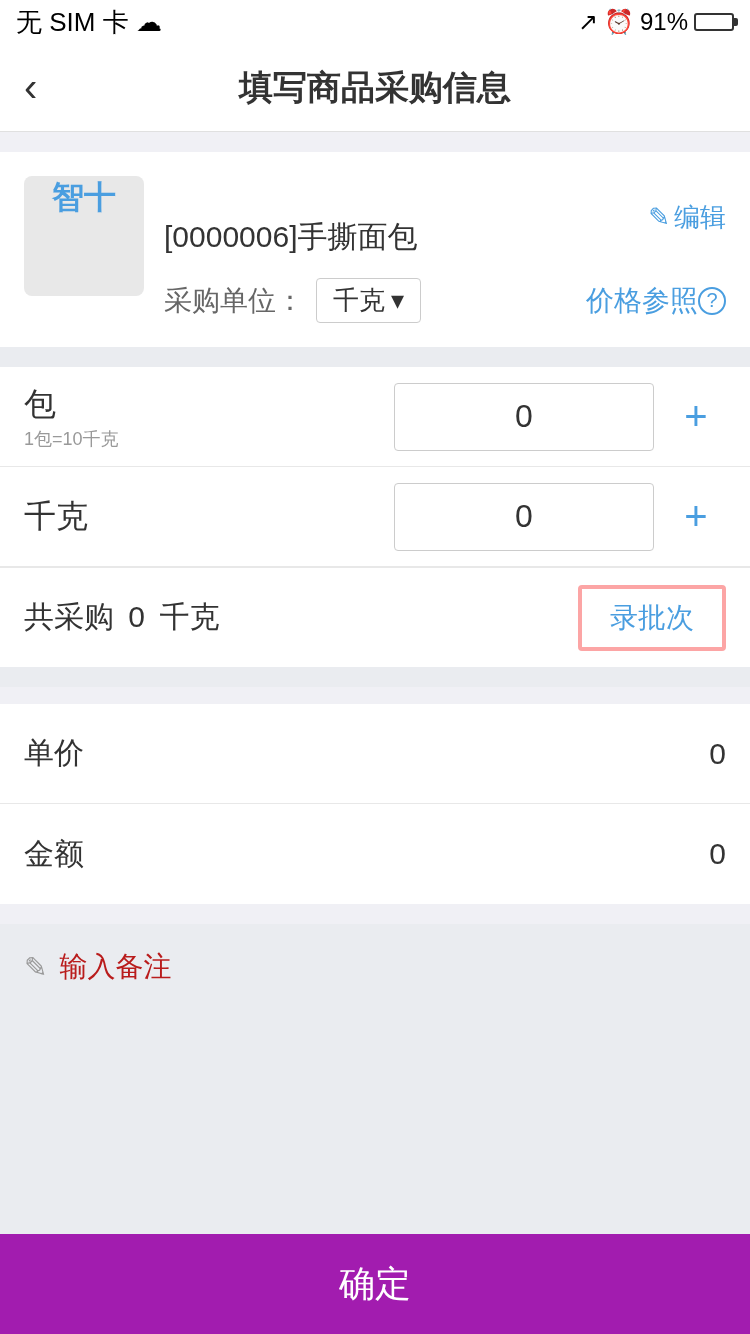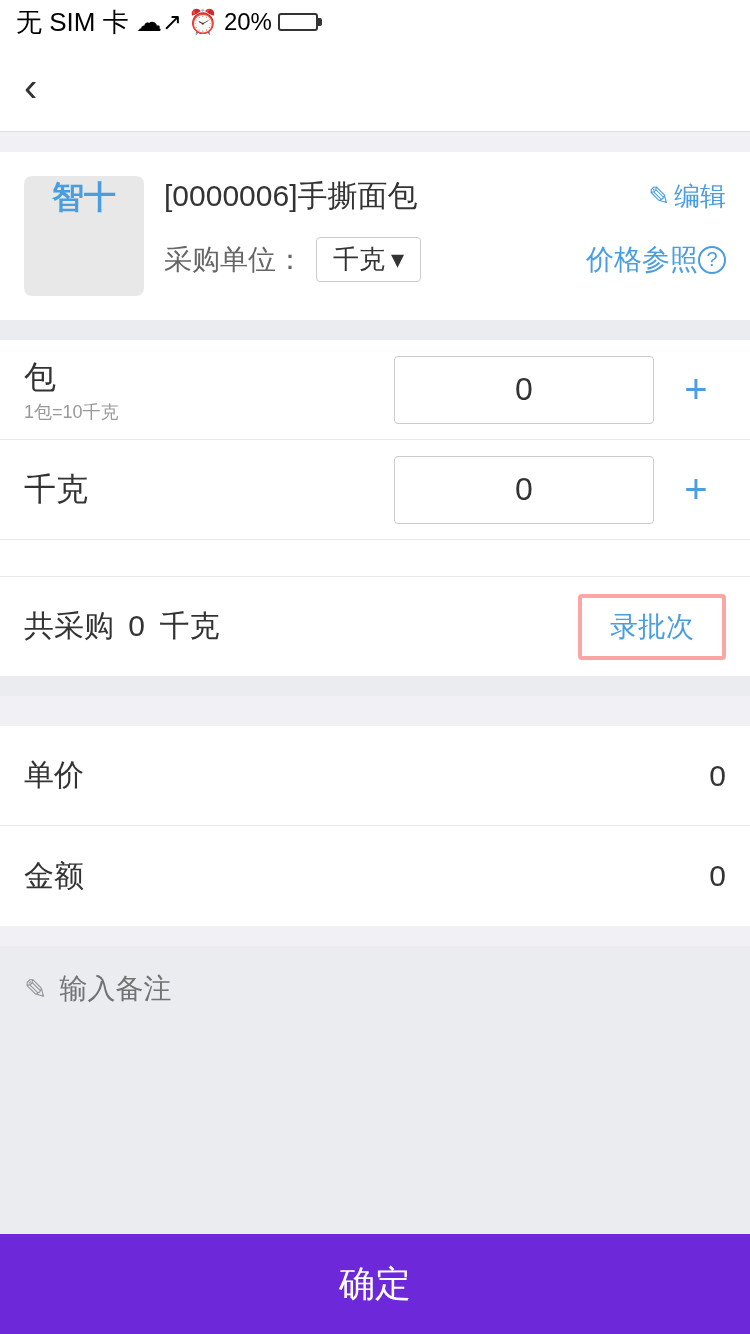--- a/index.html
+++ b/index.html
@@ -13,21 +13,21 @@
       color: #333;
     }
 
     
     .status-bar {
       width: 100%;
       height: 44px;
       background: #fff;
       display: flex;
       align-items: center;
-      justify-content: flex-start;
+      justify-content: space-between;
       padding: 0 16px;
       font-size: 26px;
       color: #000;
     }
     .status-left { display: flex; align-items: center; gap: 8px; }
     .status-center { font-size: 30px; font-weight: 500; }
     .status-right { display: flex; align-items: center; gap: 6px; font-size: 24px; }
     .battery-icon {
       width: 40px; height: 18px; border: 2px solid #333; border-radius: 3px;
       position: relative; display: inline-block;
@@ -92,20 +92,21 @@
     .product-name-row {
       display: flex;
       justify-content: space-between;
       align-items: center;
       margin-bottom: 20px;
     }
     .product-name {
       font-size: 30px;
       font-weight: 500;
       color: #333;
+      margin-top: 41px;
     }
     .edit-btn {
       font-size: 26px;
       color: #4a9ee0;
       display: flex;
       align-items: center;
       gap: 4px;
       cursor: pointer;
     }
     .product-unit-row {
@@ -204,40 +205,39 @@
 
     
     .summary-row {
       display: flex;
       align-items: center;
       justify-content: space-between;
       padding: 0 24px;
       height: 100px;
       background: #fff;
       border-top: 1px solid #e8e8e8;
-      margin-top: 36px;
     }
     .summary-text {
       font-size: 30px;
       color: #333;
     }
     .batch-btn {
       border: 4px solid #fca5a5;
       border-radius: 4px;
       padding: 10px 28px;
       font-size: 28px;
       color: #4a9ee0;
       cursor: pointer;
       background: #fff;
     }
 
     
     .price-section {
       background: #fff;
-      margin-top: 30px;
+      margin-top: 17px;
     }
     .price-row {
       display: flex;
       align-items: center;
       justify-content: space-between;
       padding: 0 24px;
       height: 100px;
       border-bottom: 1px solid #e8e8e8;
     }
     .price-row:last-child { border-bottom: none; }
@@ -259,38 +259,38 @@
       align-items: center;
       gap: 12px;
       min-height: 80px;
     }
     .remark-icon {
       font-size: 28px;
       color: #999;
     }
     .remark-placeholder {
       font-size: 28px;
-      color: #737373;
+      color: #b91c1c;
       text-align: right;
     }
 
     
     .content-spacer {
       height: 300px;
       background: #eaecf0;
     }
 
     
     .bottom-btn {
       position: fixed;
       bottom: 0;
       left: 0;
       width: 750px;
       height: 100px;
-      background: #6d28d9;
+      background: #a21caf;
       display: flex;
       align-items: center;
       justify-content: center;
       font-size: 36px;
       color: #fff;
       cursor: pointer;
       font-weight: 500;
     }
 
     
@@ -303,29 +303,30 @@
 </head>
 <body>
 
 <div class="status-bar">
   <div class="status-left">
     <span>无 SIM 卡 ☁</span>
   </div>
   <div class="status-right">
     <span>↗</span>
     <span>⏰</span>
-    <span>20%</span>
+    <span>91%</span>
     <span class="battery-icon">
       <span class="battery-fill"></span>
     </span>
   </div>
 </div>
 
 <div class="nav-bar">
   <span class="nav-back">‹</span>
+  <span class="nav-title">填写商品采购信息</span>
 </div>
 
 <div class="product-card">
   <div class="product-thumb">
     <span class="owl-logo">智十</span>
   </div>
   <div class="product-info">
     <div class="product-name-row">
       <span class="product-name">[0000006]手撕面包</span>
       <span class="edit-btn">

